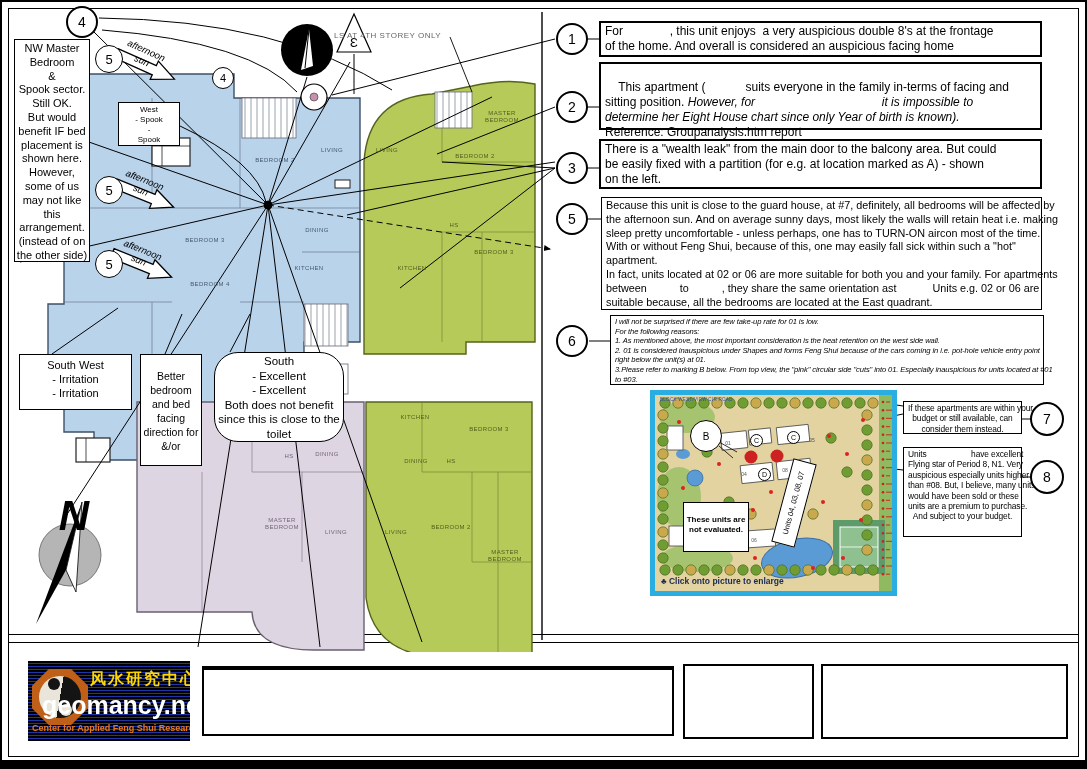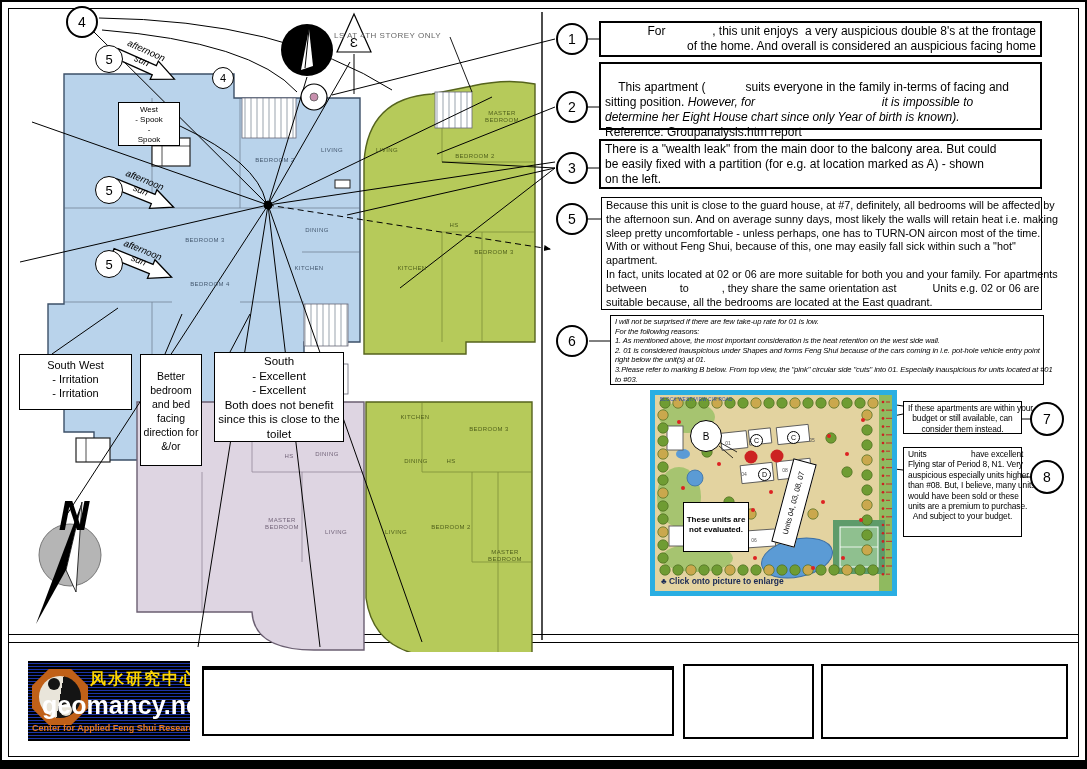--- a/index.html
+++ b/index.html
@@ -207,20 +207,36 @@
 BEDROOM</span>
     </div>
 
   <div class="ncirc" style="left:64px;top:4px;">
       <span>4</span>
     </div>
   <div class="ncirc xs" style="left:210px;top:65px;z-index:3;">
       <span>4</span>
     </div>
 
+  <div class="cbox prehard" style="left:12px;top:37px;width:76px;height:223px;font-size:11px;line-height:13.8px;padding-top:2px;">NW Master
+Bedroom
+&amp;
+Spook sector.
+Still OK.
+But would
+benefit IF bed
+placement is
+shown here.
+However,
+some of us
+may not like
+this
+arrangement.
+(instead of on
+the other side)</div>
 
   <div class="ncirc sm" style="left:93px;top:43px;">
       <span>5</span>
     </div>
   <div class="sun-label" style="left:128px;top:36px;transform:rotate(24deg);">afternoon
 sun</div>
 
   <div class="cbox prehard" style="left:116px;top:100px;width:62px;height:44px;font-size:8px;line-height:10px;padding-top:2px;">West
 - Spook
 -
@@ -240,31 +256,31 @@
 
   <div class="cbox prehard" style="left:17px;top:352px;width:113px;height:56px;font-size:11px;line-height:14px;padding-top:3px;">South West
 - Irritation
 - Irritation</div>
   <div class="cbox prehard" style="left:138px;top:352px;width:62px;height:112px;font-size:10.5px;line-height:14px;padding-top:14px;">Better
 bedroom
 and bed
 facing
 direction for
 &amp;/or</div>
-  <div class="cbox prehard" style="left:212px;top:350px;width:130px;height:90px;font-size:11.5px;line-height:14.5px;padding-top:1px;">South
+  <div class="cbox prehard" style="left:212px;top:350px;width:130px;height:90px;font-size:11.5px;line-height:14.5px;padding-top:1px;border-radius:24px;">South
 - Excellent
 - Excellent
 Both does not benefit
 since this is close to the
 toilet</div>
 
   <div class="ncirc" style="left:554px;top:21px;">
       <span>1</span>
     </div>
-  <div class="nbox prehard" style="left:597px;top:19px;width:443px;height:36px;text-align:right;">For              , this unit enjoys  a very auspicious double 8's at the frontage
+  <div class="nbox prehard" style="left:597px;top:19px;width:443px;height:36px;">For              , this unit enjoys  a very auspicious double 8's at the frontage
 of the home. And overall is considered an auspicious facing home</div>
 
   <div class="ncirc" style="left:554px;top:89px;">
       <span>2</span>
     </div>
   <div class="nbox prehard" style="left:597px;top:60px;width:443px;height:68px;">
     <span>This apartment (            suits everyone in the family in-terms of facing and
 sitting position. </span><span class="ital">However, for                                      it is impossible to
 determine her Eight House chart since only Year of birth is known).</span><span>
 Reference: Groupanalysis.htm report</span>

